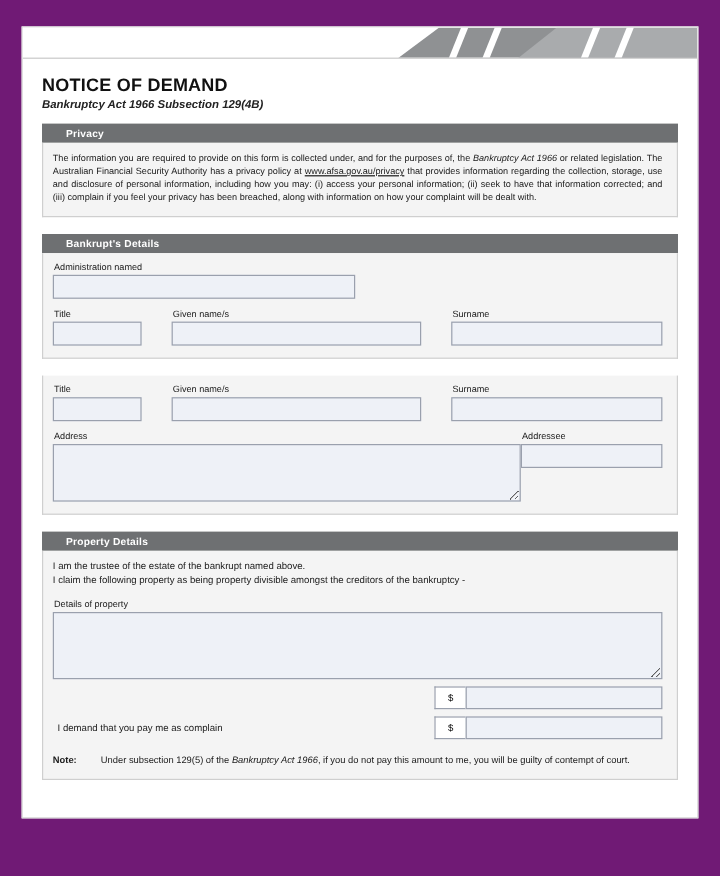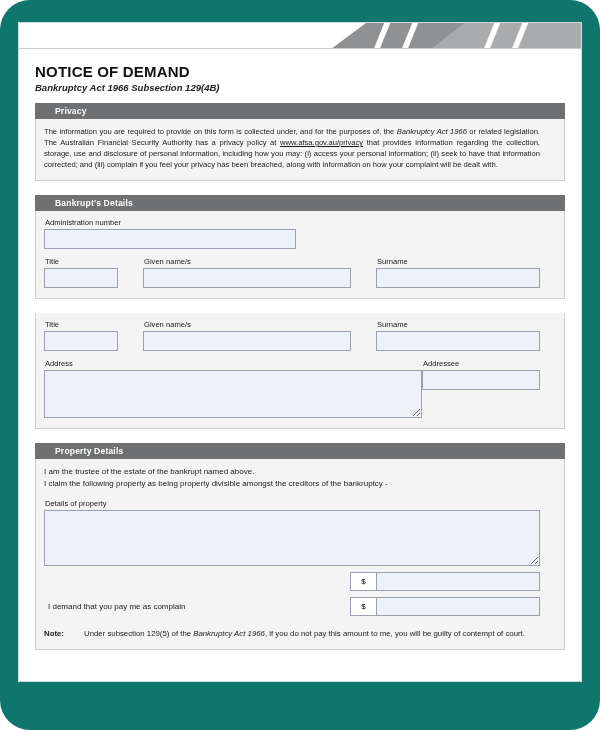--- a/index.html
+++ b/index.html
@@ -6,23 +6,22 @@
   html, body {
     margin: 0;
     padding: 0;
     background: #ffffff;
     font-family: "Liberation Sans", sans-serif;
   }
   #page {
     position: relative;
     width: 600px;
     height: 730px;
-    background: #0f766e;
+    background: #701a75;
     overflow: hidden;
-    border-radius: 30px;
   }
   .doc {
     position: absolute;
     left: 18px;
     top: 22px;
     width: 564px;
     height: 660px;
     background: #ffffff;
     border: 1px solid #d8d8d8;
   }
@@ -81,21 +80,21 @@
     color: #ffffff;
     font-size: 8.5px;
     font-weight: bold;
     padding: 3px 20px;
     letter-spacing: 0.2px;
   }
   .panel {
     border: 1px solid #cfcfcf;
     border-top: none;
     background: #f4f4f4;
-    padding: 7px 24px 10px 8px;
+    padding: 7px 12px 10px 8px;
   }
   .privacy-text {
     font-size: 7.6px;
     line-height: 1.45;
     color: #1a1a1a;
     text-align: justify;
   }
   .privacy-text .ital { font-style: italic; }
   .privacy-text .lnk {
     text-decoration: underline;
@@ -208,21 +207,21 @@
           <span>The information you are required to provide on this form is collected under, and for the purposes of, the</span>
           <span class="ital">Bankruptcy Act 1966</span><span> or related legislation. The Australian Financial Security Authority has a privacy policy at</span>
           <span class="lnk">www.afsa.gov.au/privacy</span><span> that provides information regarding the collection, storage, use and disclosure of personal information, including how you may: (i) access your personal information; (ii) seek to have that information corrected; and (iii) complain if you feel your privacy has been breached, along with information on how your complaint will be dealt with.</span>
         </div>
       </div>
 
       <div class="block-gap"></div>
 
       <div class="section-header">Bankrupt's Details</div>
       <div class="panel">
-        <label class="field-label">Administration number</label>
+        <label class="field-label">Administration named</label>
         <div class="col-admin">
           <input class="inp" type="text" value="" style="">
         </div>
 
         <div class="row">
           <div class="col-title">
             <label class="field-label">Title</label>
             <input class="inp" type="text" value="" style="">
           </div>
           <div class="col-given">

